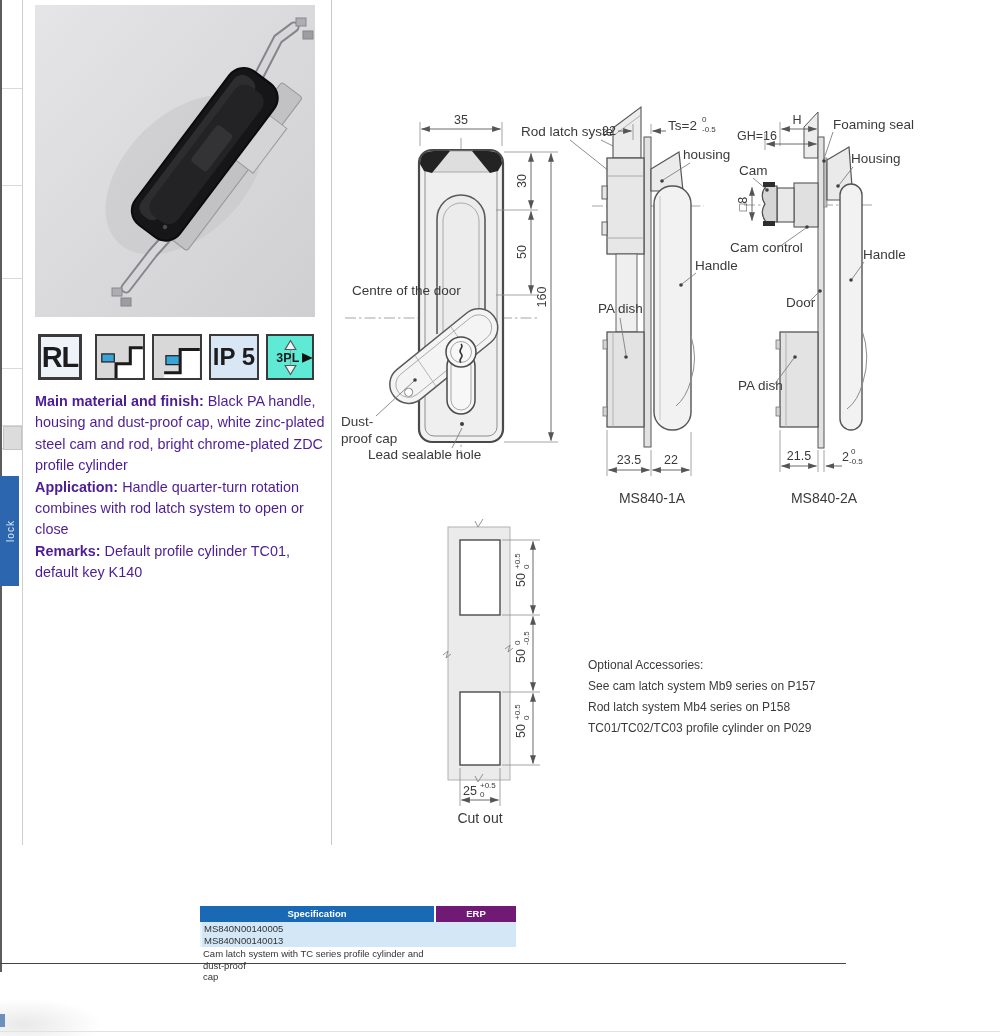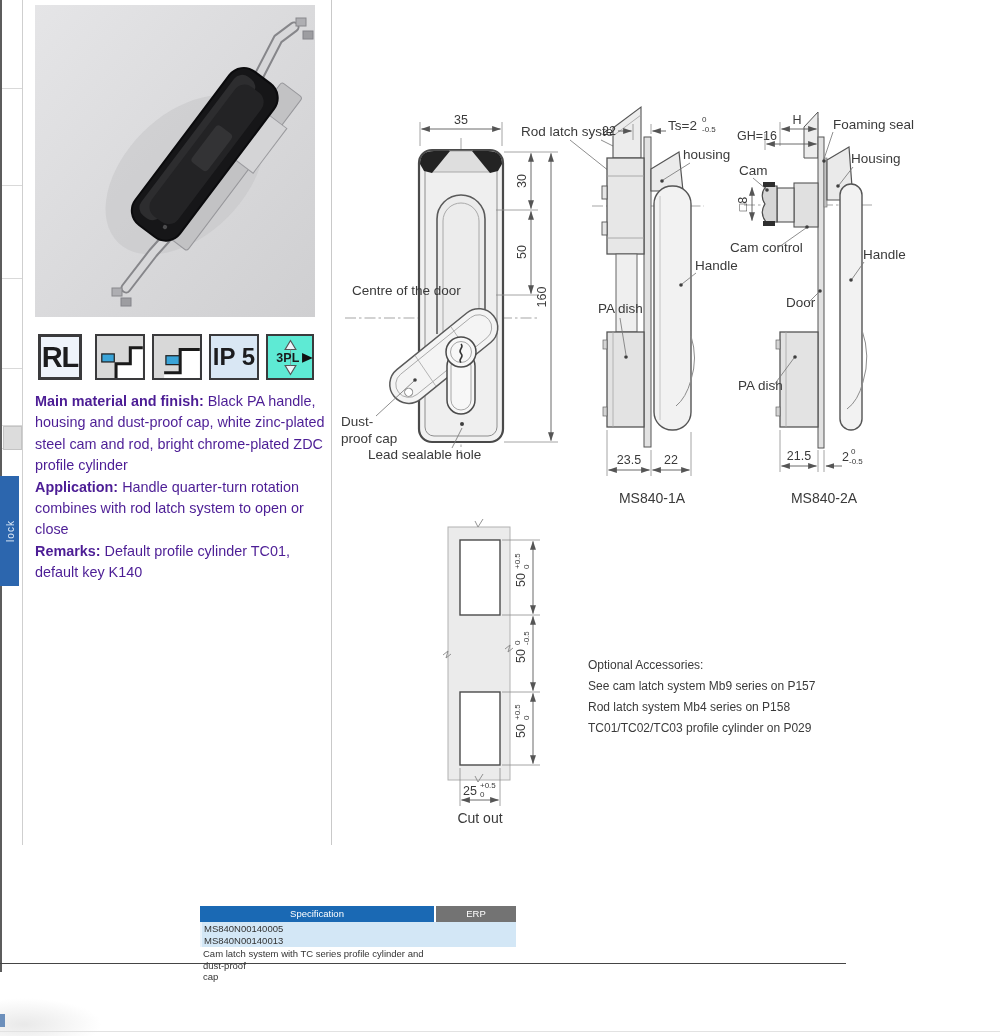--- a/index.html
+++ b/index.html
@@ -43,24 +43,24 @@
   .cap { font-size:14px; fill:#3d3d3d; }
   .cl  { stroke:#9b9b9b; stroke-width:0.9; fill:none; stroke-dasharray:11 3 2.5 3; }
   .ext { stroke:#8e8e8e; stroke-width:0.8; fill:none; }
   .dim { stroke:#5a5a5a; stroke-width:0.9; fill:none; }
   .ldr { stroke:#7a7a7a; stroke-width:0.85; fill:none; }
   .dot { fill:#3f3f3f; }
   .brk { stroke:#888; stroke-width:0.9; fill:none; }
 
   
   .spec-table { left:200px; top:906px; width:316px; font-size:9.5px; color:#333; }
-  .st-head { display:flex; height:16px; font-weight:normal; color:#fff; text-align:center; }
+  .st-head { display:flex; height:16px; font-weight:bold; color:#fff; text-align:center; }
   .st-head .c1 { width:234px; background:#1a69b4; line-height:16px; }
   .st-head .gap { width:2px; background:#ffffff; }
-  .st-head .c2 { flex:1; background:#737373; line-height:16px; }
+  .st-head .c2 { flex:1; background:#701a75; line-height:16px; }
   .st-row { display:flex; }
   .st-row .c1 { width:228px; padding:1px 3px; line-height:11.5px; }
   .st-row .gap { width:2px; }
   .st-row .c2 { flex:1; padding:1px 2px; line-height:11.5px; }
   .row-blue { background:#d3e7f6; }
   .row-blue .gap { background:#eaf3fb; }
 
   .hrule { left:0; top:963px; width:846px; height:1px; background:#454545; }
   .bottomline { left:0; top:1031px; width:1000px; height:1px; background:#e2e2e2; }
   .blob { left:-18px; top:998px; width:120px; height:44px;

